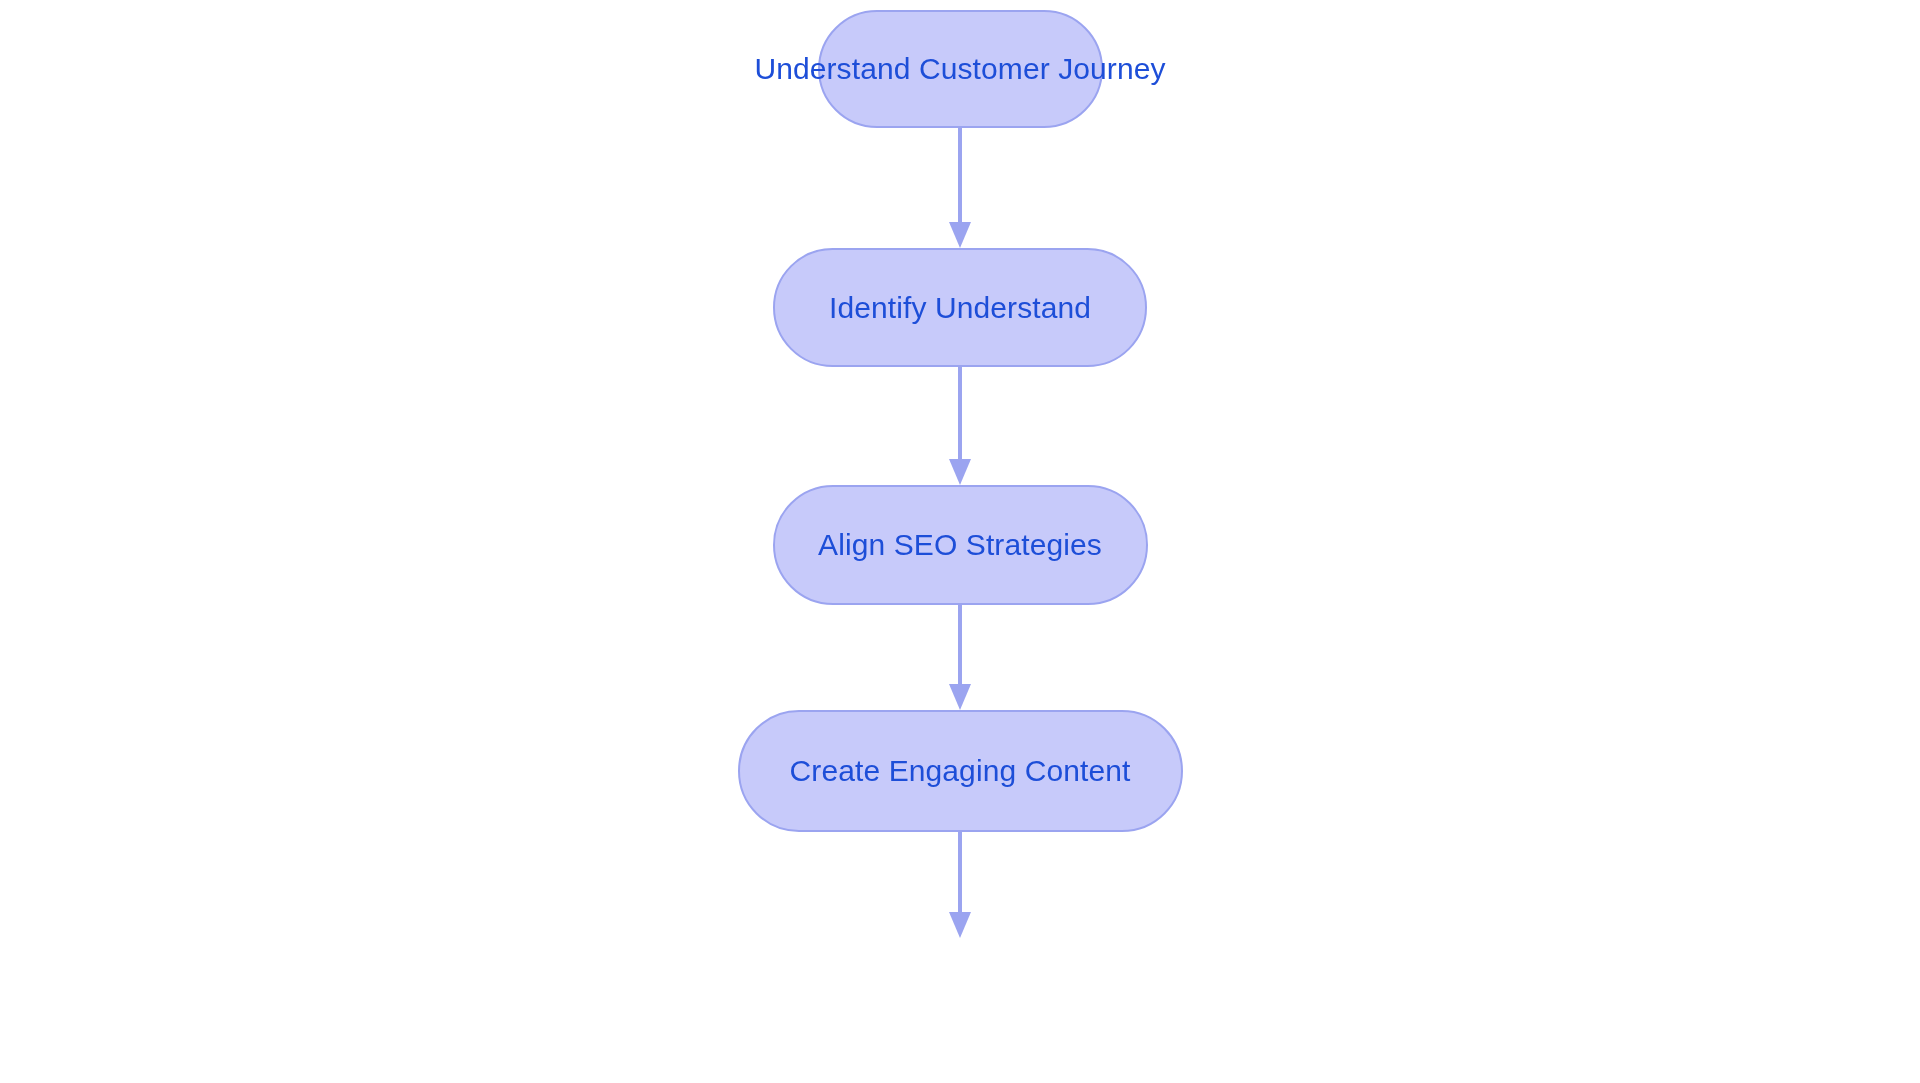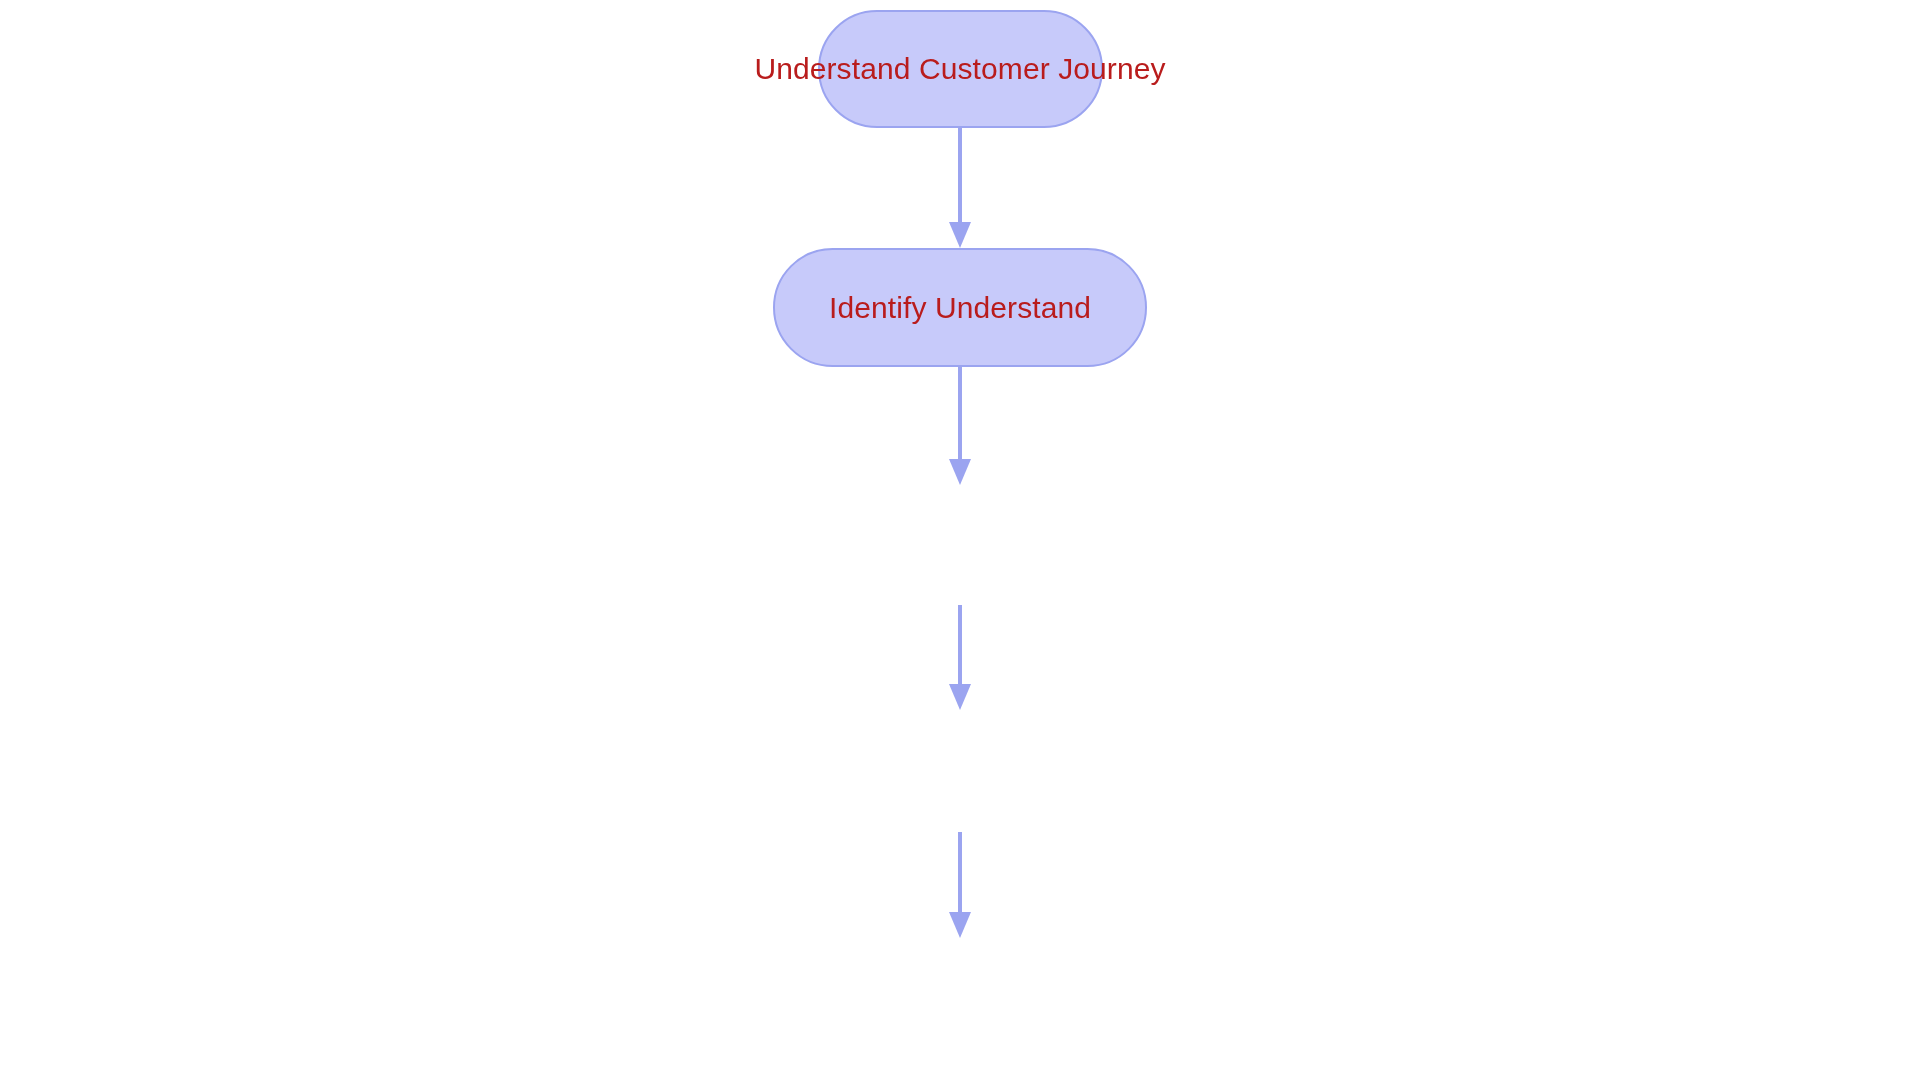--- a/index.html
+++ b/index.html
@@ -44,21 +44,21 @@
     justify-content: center;
     color: #3333cc;
     font-family: "Liberation Sans", sans-serif;
     font-weight: 400;
     letter-spacing: 0.1px;
     white-space: nowrap;
     line-height: 1;
   }
 
   .node-label {
-    color: #b91c1c;
+    color: #1d4ed8;
     font-size: 30px;
     font-weight: 400;
     font-family: "Liberation Sans", sans-serif;
   }
 
   
   .flow-connector {
     position: absolute;
     display: flex;
     flex-direction: column;
@@ -98,14 +98,20 @@
       <div class="flow-connector" style="left: 945px; top: 832px; width: 30px; height: 106px;">
         <div class="connector-stem"></div>
         <div class="connector-head"></div>
       </div>
       <div class="flow-node" style="left: 817.5px; top: 10px; width: 285px; height: 118px;">
         <span class="node-label">Understand Customer Journey</span>
       </div>
       <div class="flow-node" style="left: 773px; top: 248px; width: 374px; height: 119px;">
         <span class="node-label">Identify Understand</span>
       </div>
+      <div class="flow-node" style="left: 772.5px; top: 485px; width: 375px; height: 120px;">
+        <span class="node-label">Align SEO Strategies</span>
+      </div>
+      <div class="flow-node" style="left: 737.5px; top: 710px; width: 445px; height: 122px;">
+        <span class="node-label">Create Engaging Content</span>
+      </div>
     </div>
 </div>
 
 </body></html>

